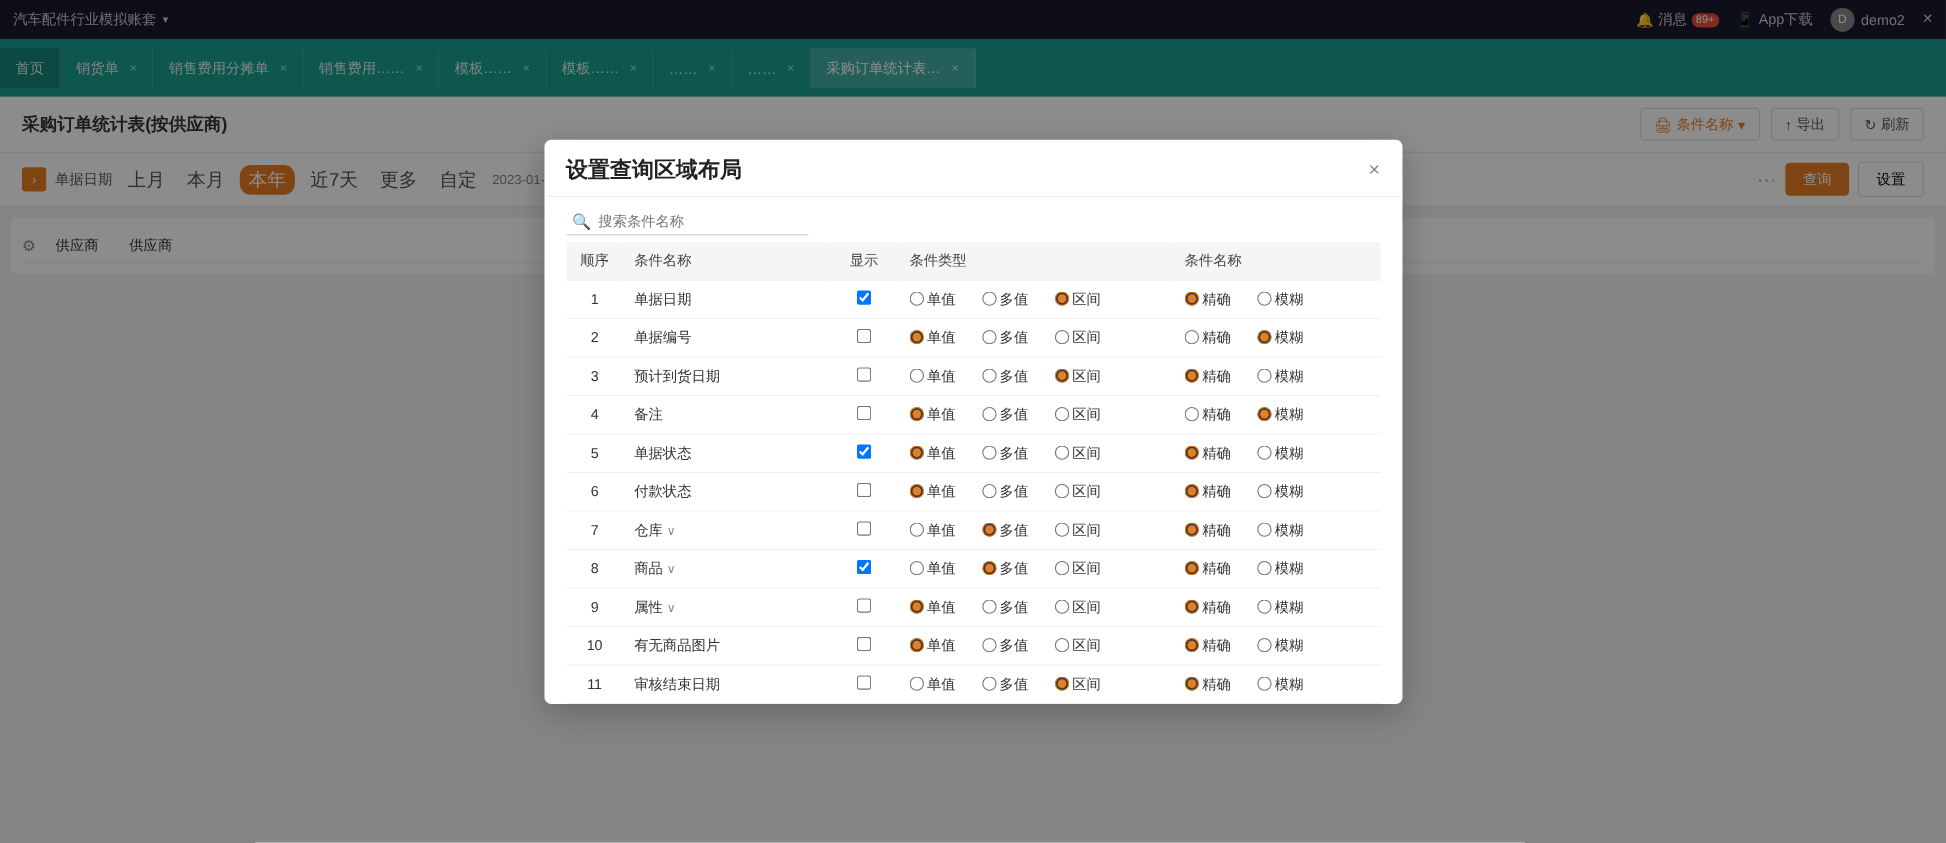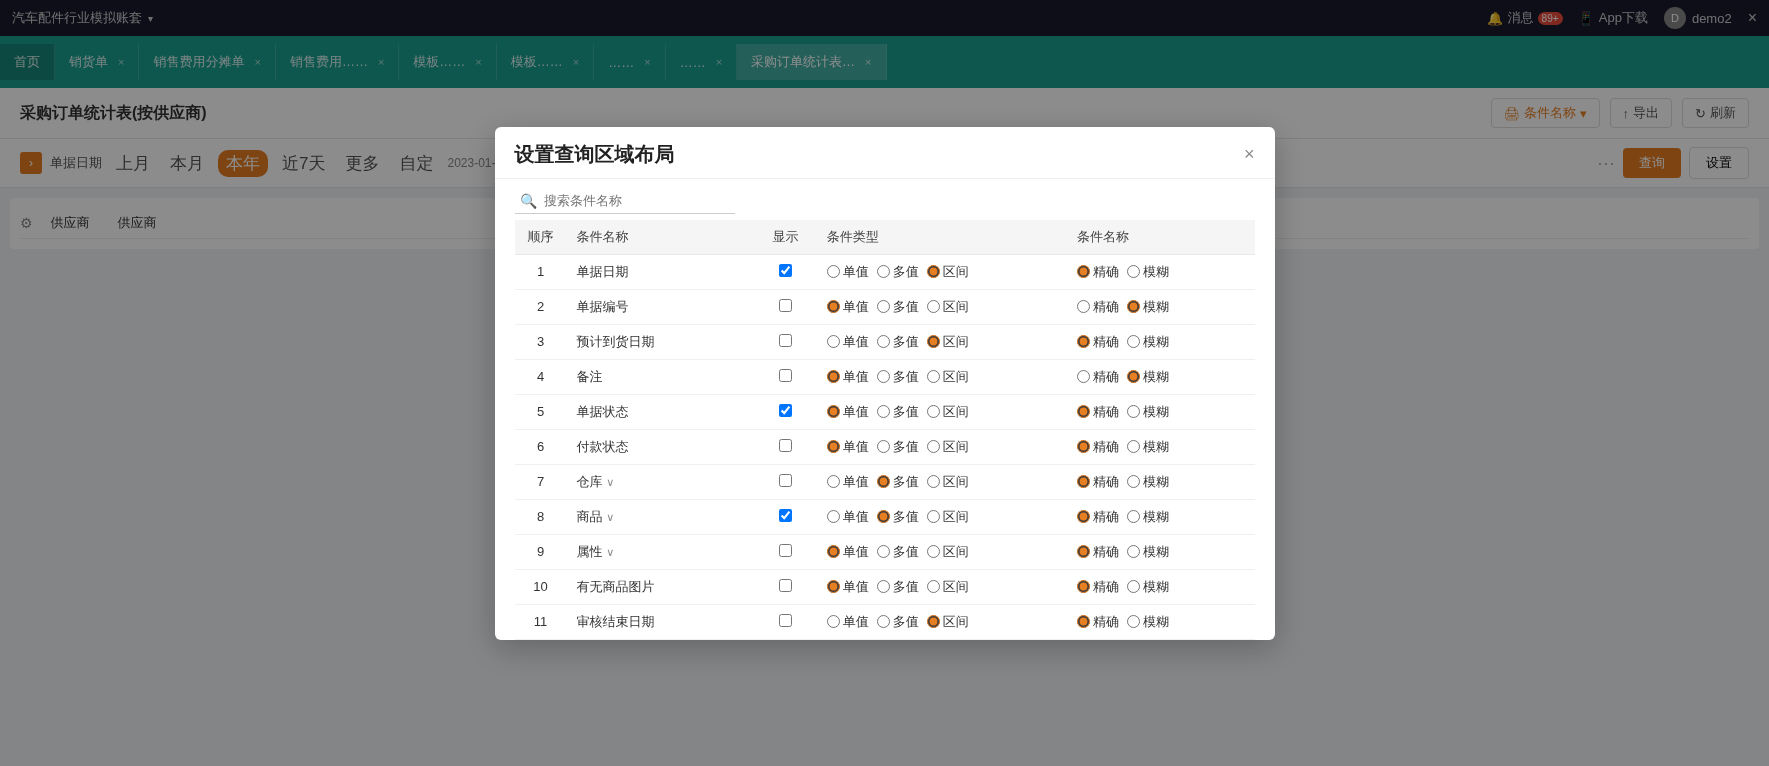--- a/index.html
+++ b/index.html
@@ -196,21 +196,21 @@
     }
     .modal-table tbody td {
       padding: 8px 10px;
       font-size: 13px;
       color: #333;
       vertical-align: middle;
     }
     .td-order { color: #e67e22; font-weight: 500; text-align: center; }
 
     
-    .radio-group { display: flex; gap: 8px; }
+    .radio-group { display: flex; gap: 24px; }
     .radio-item { display: flex; align-items: center; gap: 3px; cursor: pointer; }
     .radio-item input[type=radio] { accent-color: #e67e22; cursor: pointer; }
 
     
     .modal-footer {
       display: flex;
       align-items: center;
       justify-content: flex-end;
       padding: 14px 20px;
       gap: 10px;

